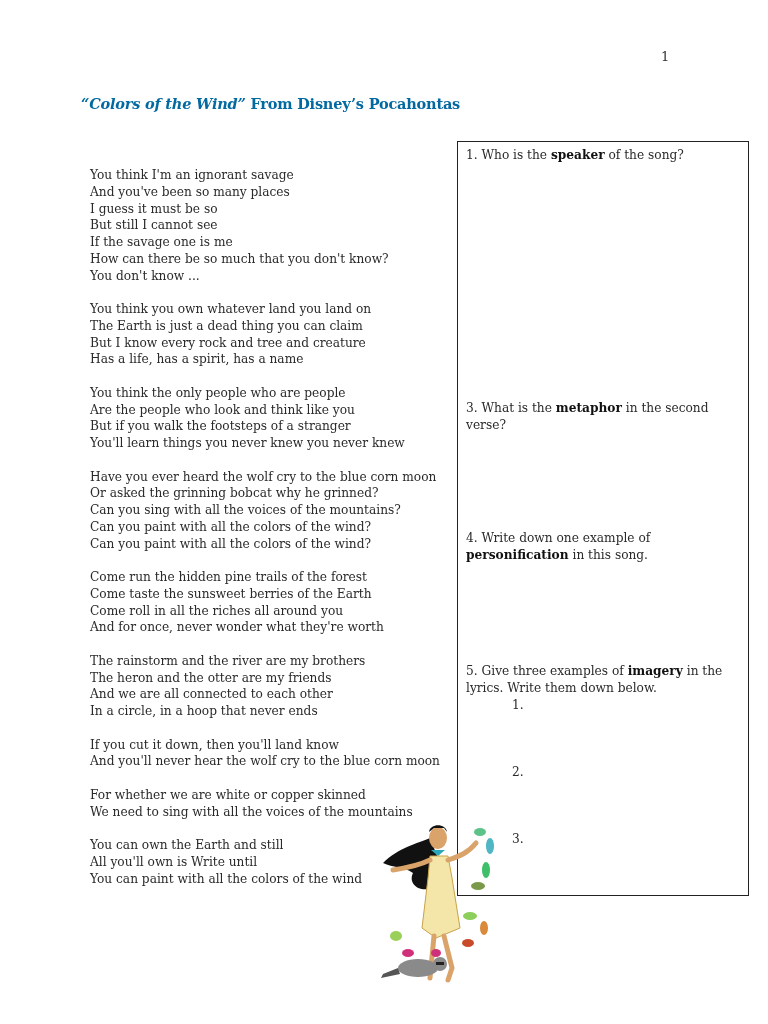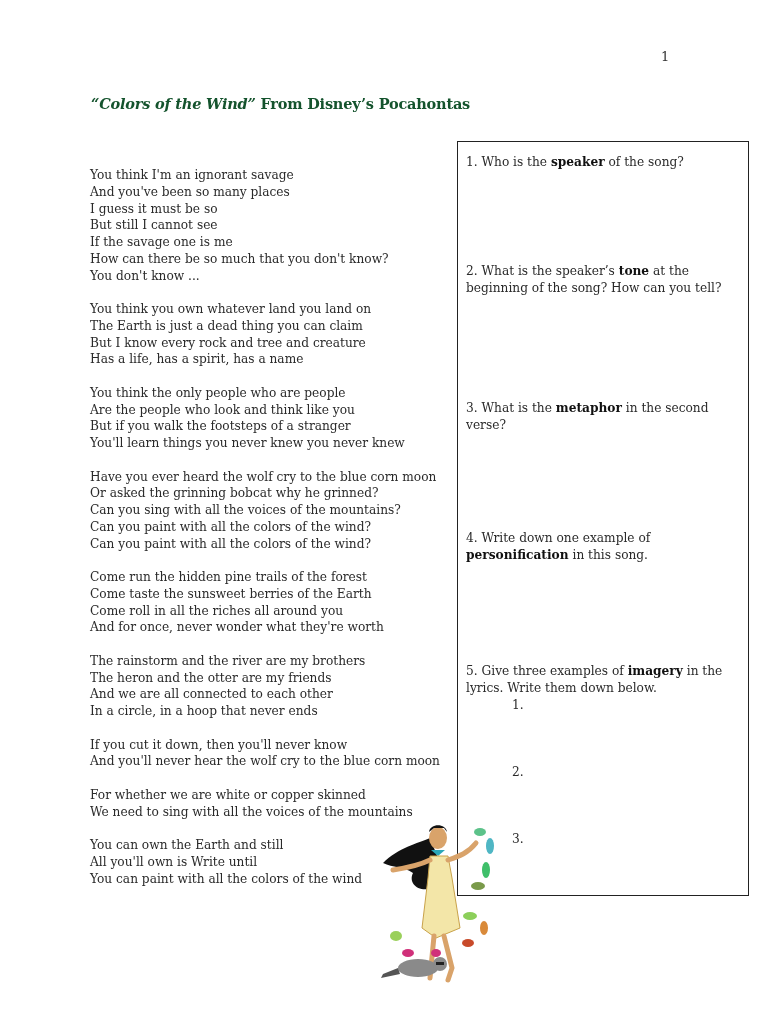--- a/index.html
+++ b/index.html
@@ -1,19 +1,19 @@
 <!DOCTYPE html>
 <html><head>
 <meta charset="utf-8">
 <style>
   html, body { margin:0; padding:0; background:#ffffff; }
   body { width:768px; height:1024px; position:relative; overflow:hidden;
          font-family:"DejaVu Serif","Liberation Serif",serif; color:#222; }
   .page-number { position:absolute; left:661px; top:49px; font-size:13px; color:#333; }
-  .title { position:absolute; left:91px; top:95px; font-size:14.5px; font-weight:bold; color:#14532d;
+  .title { position:absolute; left:81px; top:95px; font-size:14.5px; font-weight:bold; color:#0369a1;
            font-family:"DejaVu Serif",serif; letter-spacing:-0.2px; }
   .title i { font-style:italic; }
   .lyrics { position:absolute; left:90px; top:148px; width:360px; font-size:12.2px; line-height:16.75px; color:#2a2a2a;margin-top:19px; }
   .stanza { margin:0 0 16.75px 0; }
   .line { white-space:nowrap; }
   .qbox { position:absolute; left:457px; top:141px; width:292px; height:755px;
           border:1.5px solid #222; box-sizing:border-box; }
   .q { position:absolute; left:8px; width:280px; font-size:12.2px; line-height:16.75px; color:#2a2a2a; }
   .q b { font-weight:bold; color:#111; }
   .sub { position:absolute; left:54px; font-size:12.2px; color:#2a2a2a; }
@@ -61,37 +61,36 @@
       <div class="line">Come roll in all the riches all around you</div>
       <div class="line">And for once, never wonder what they're worth</div>
     </div>
     <div class="stanza">
       <div class="line">The rainstorm and the river are my brothers</div>
       <div class="line">The heron and the otter are my friends</div>
       <div class="line">And we are all connected to each other</div>
       <div class="line">In a circle, in a hoop that never ends</div>
     </div>
     <div class="stanza">
-      <div class="line">If you cut it down, then you'll never know</div>
+      <div class="line">If you cut it down, then you'll land know</div>
       <div class="line">And you'll never hear the wolf cry to the blue corn moon</div>
     </div>
     <div class="stanza">
       <div class="line">For whether we are white or copper skinned</div>
       <div class="line">We need to sing with all the voices of the mountains</div>
     </div>
     <div class="stanza">
       <div class="line">You can own the Earth and still</div>
       <div class="line">All you'll own is Write until</div>
       <div class="line">You can paint with all the colors of the wind</div>
     </div>
   </div>
 
 <div class="qbox">
-  <div class="q" style="top:12px"><span>1. Who is the </span><b>speaker</b><span> of the song?</span></div>
-  <div class="q" style="top:121px"><span>2. What is the speaker’s </span><b>tone</b><span> at the beginning of the song? How can you tell?</span></div>
+  <div class="q" style="top:5px"><span>1. Who is the </span><b>speaker</b><span> of the song?</span></div>
   <div class="q" style="top:258px"><span>3. What is the </span><b>metaphor</b><span> in the second verse?</span></div>
   <div class="q" style="top:388px; width:200px"><span>4. Write down one example of </span><b>personification</b><span> in this song.</span></div>
   <div class="q" style="top:521px; width:275px"><span>5. Give three examples of </span><b>imagery</b><span> in the lyrics. Write them down below.</span></div>
   <div class="sub" style="top:556px">1.</div>
   <div class="sub" style="top:623px">2.</div>
   <div class="sub" style="top:690px">3.</div>
 </div>
 
 <div class="illus">
   <svg width="135" height="170" viewBox="0 0 135 170">

